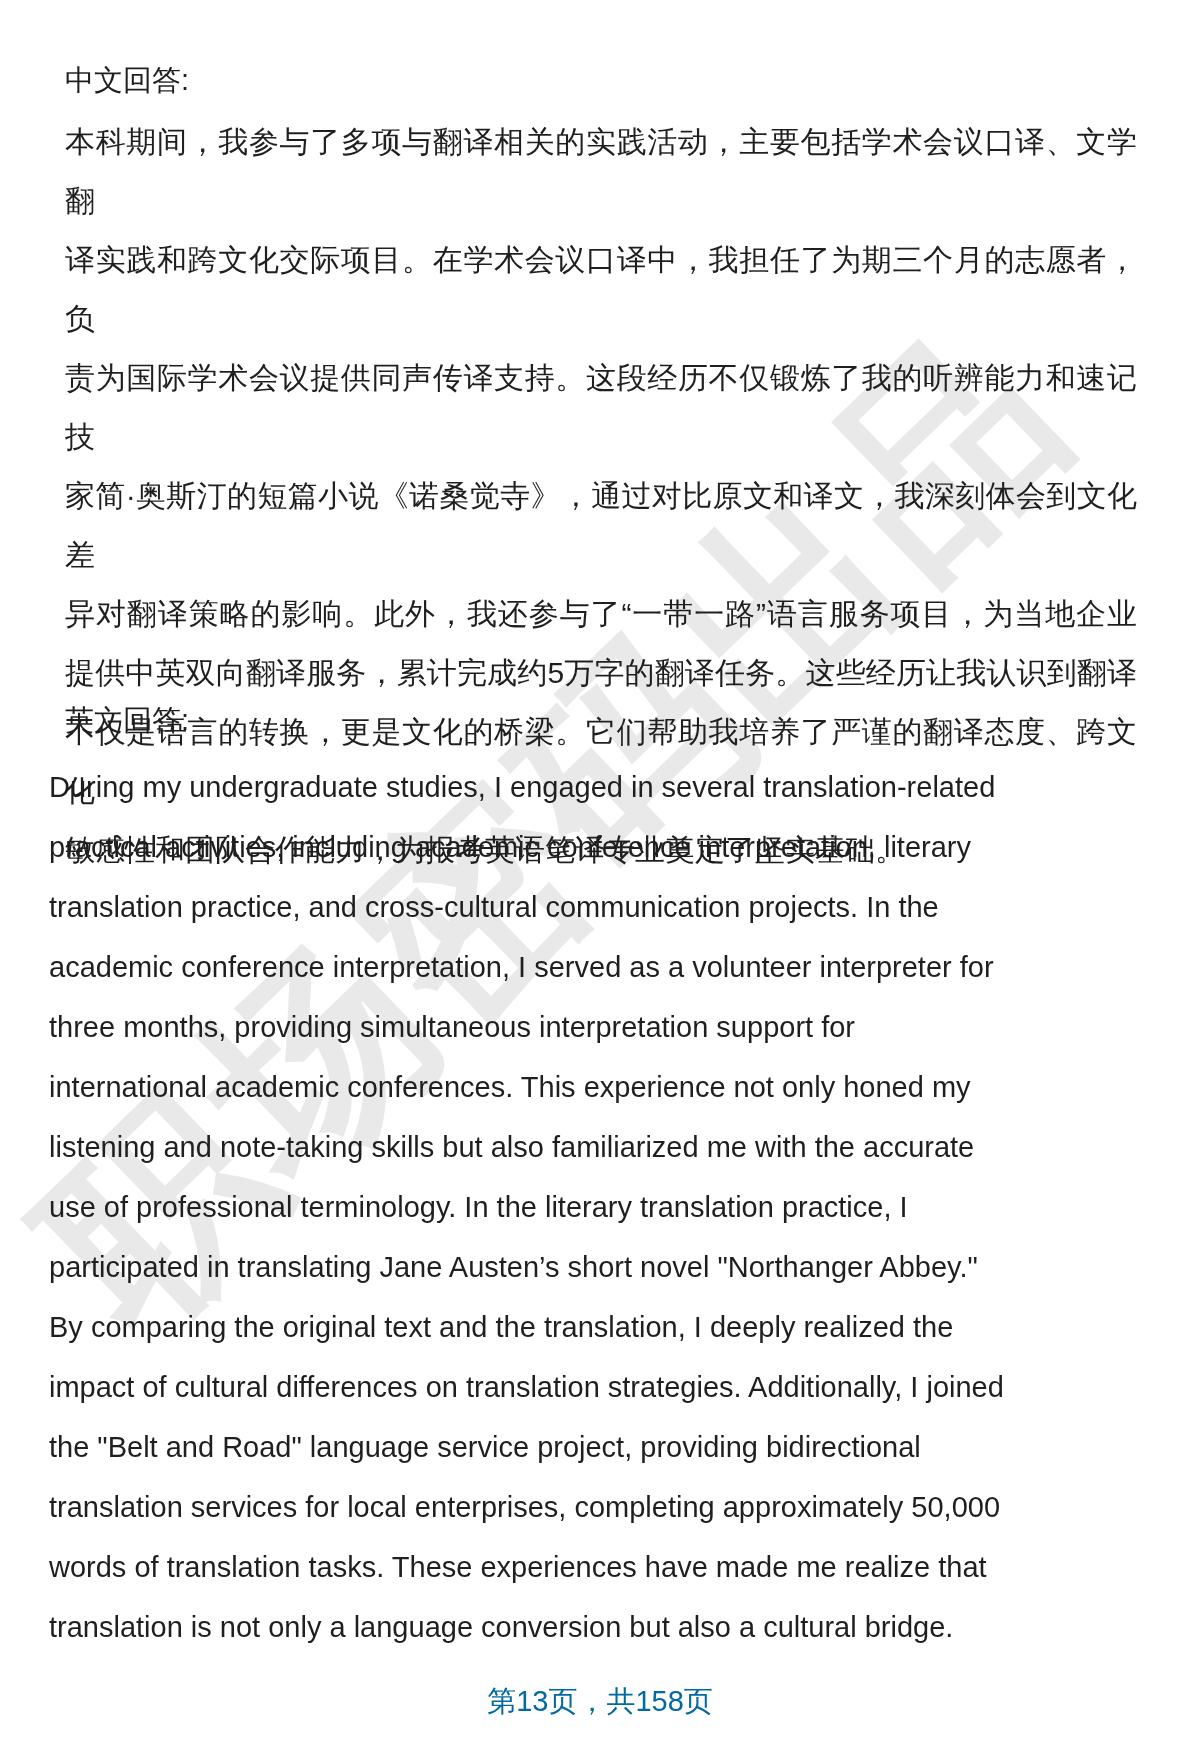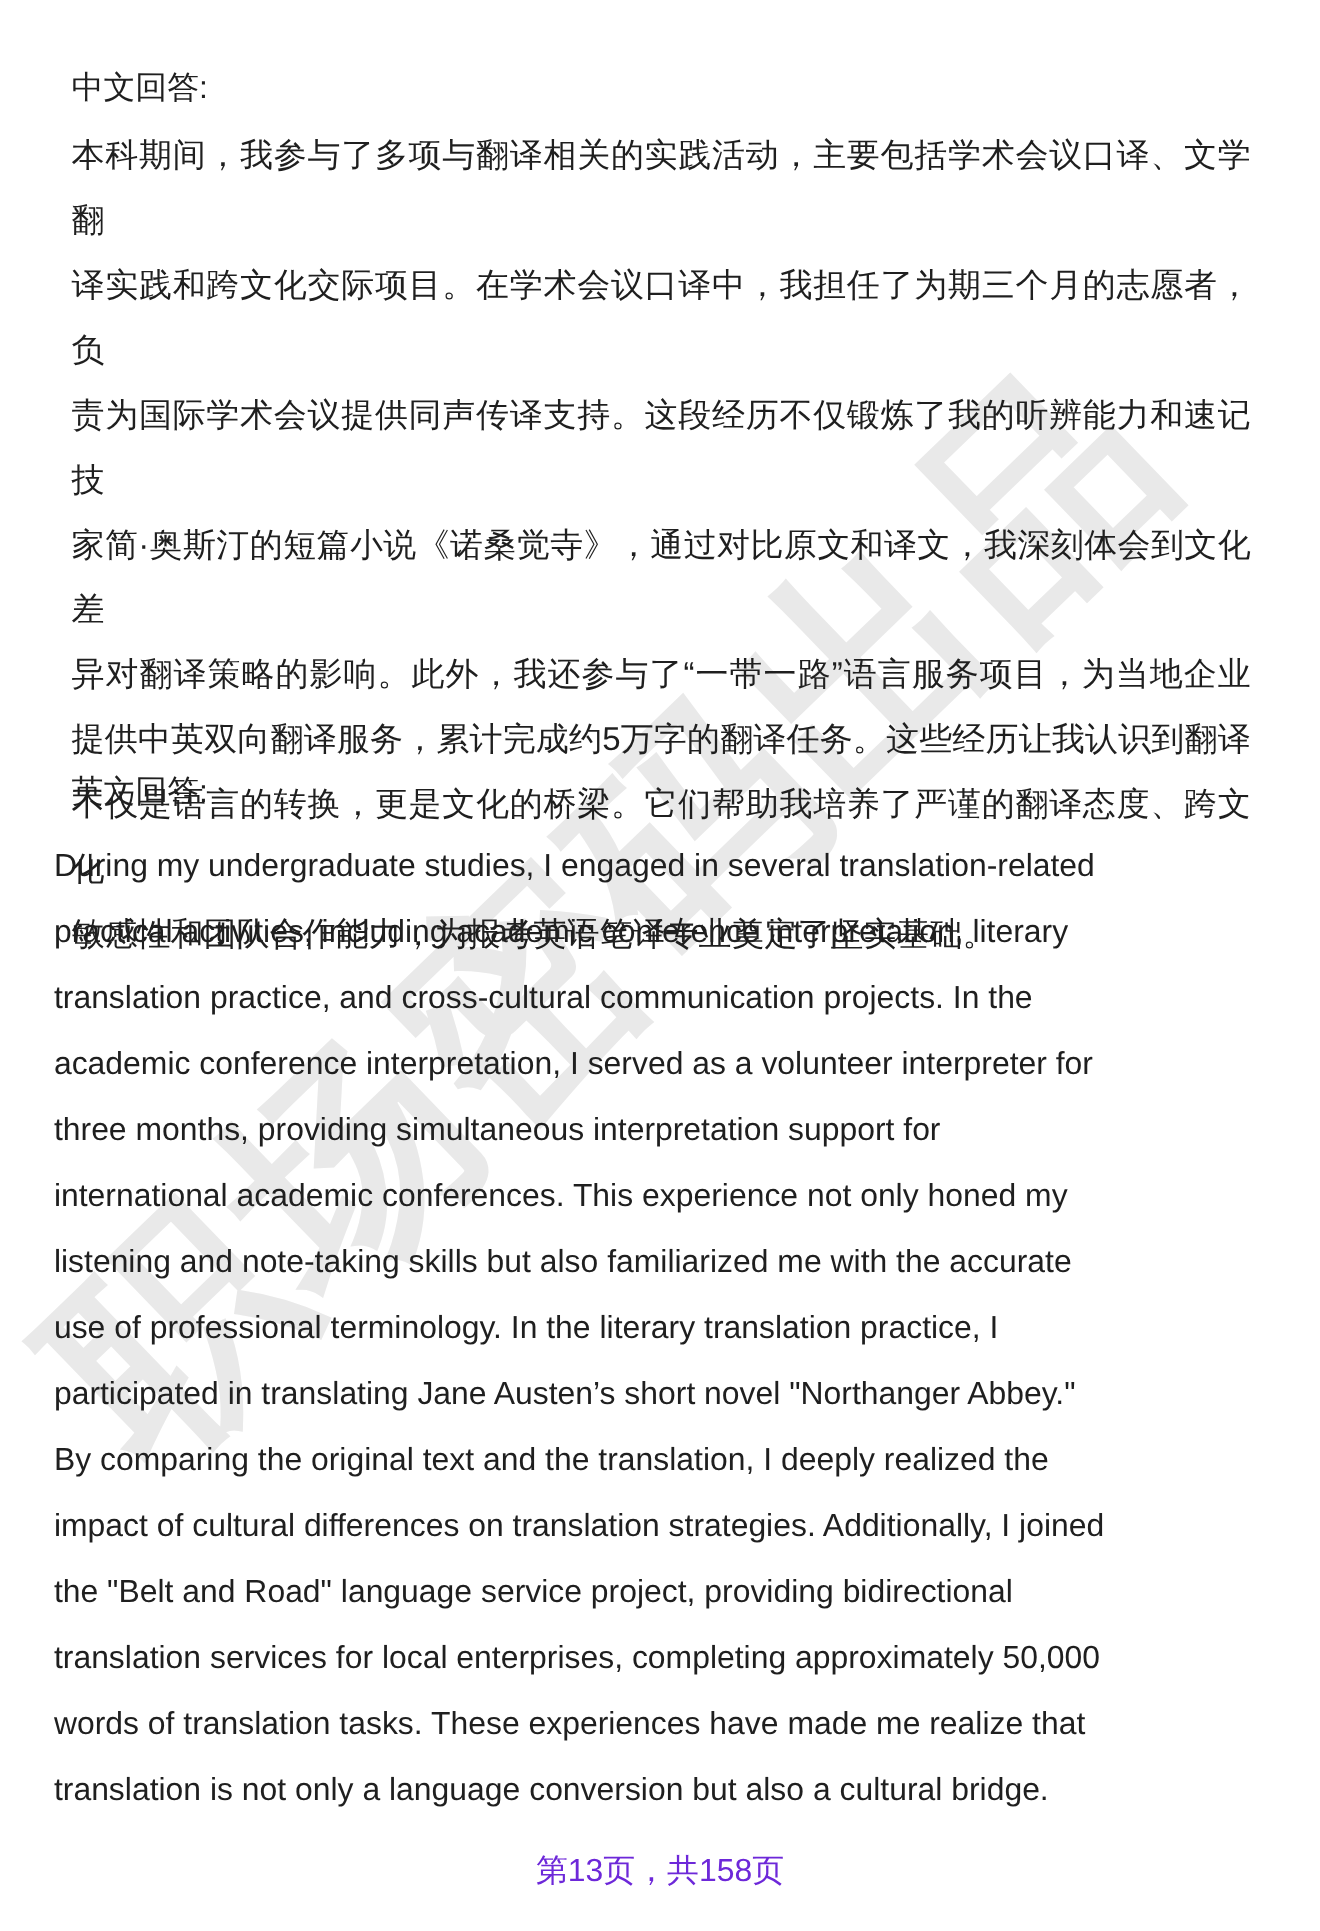--- a/index.html
+++ b/index.html
@@ -73,21 +73,21 @@
     text-align: left;
   }
   .footer {
     position: absolute;
     top: 1681px;
     left: 0;
     width: 100%;
     text-align: center;
     font-size: 29px;
     line-height: 40px;
-    color: #6d28d9;
+    color: #0369a1;
   }
 </style>
 </head>
 <body>
 
 <div class="page">
 
   <div class="watermark" style="color: rgb(233, 233, 233); opacity: 1;">职场密码出品</div>
 
   <div class="content">

